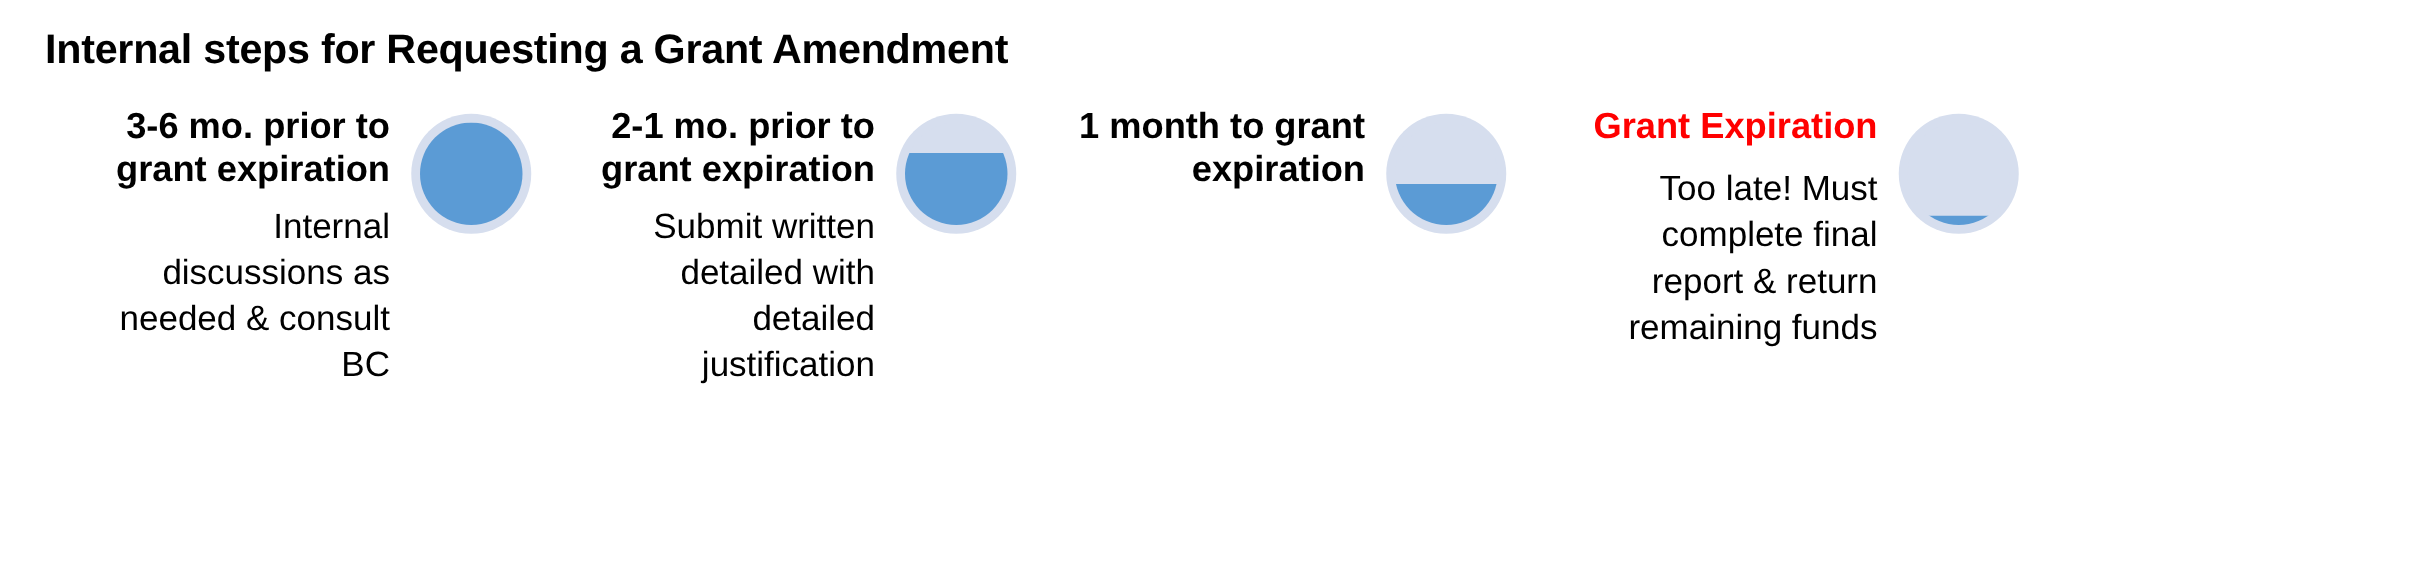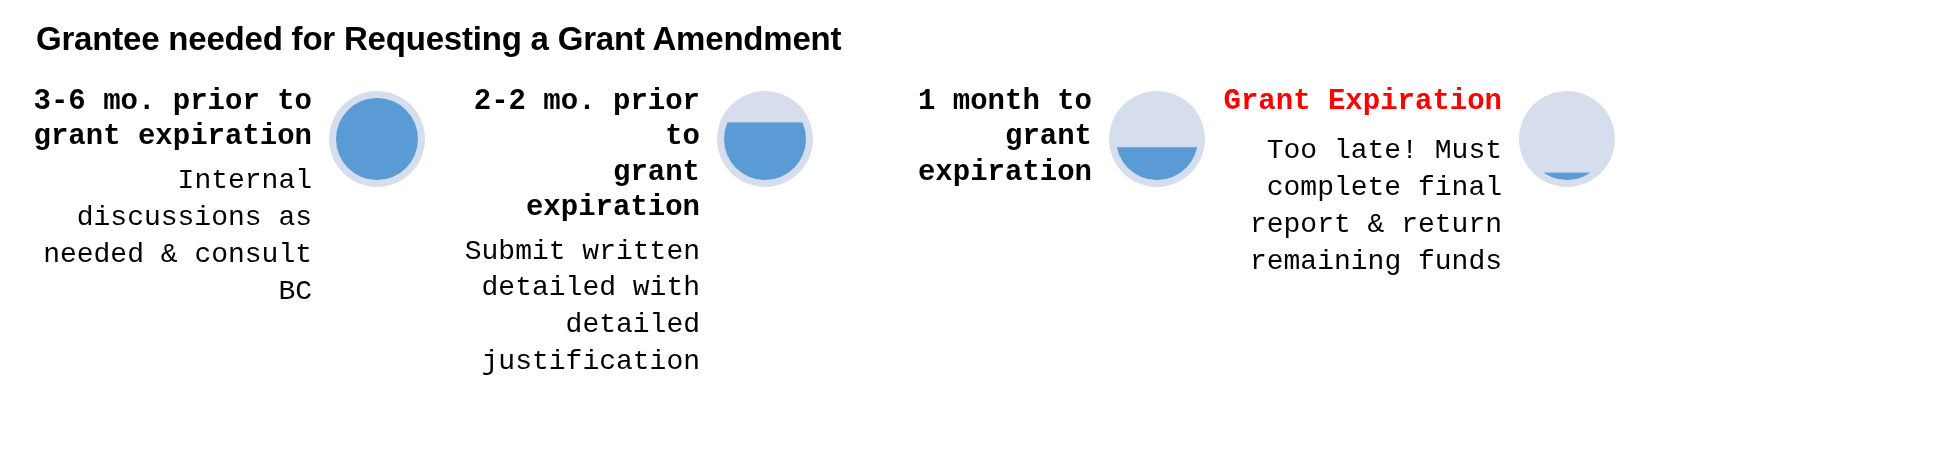--- a/index.html
+++ b/index.html
@@ -38,21 +38,20 @@
     display: flex;
     flex-direction: row;
     align-items: flex-start;
   }
   .step {
     position: relative;
     display: flex;
     flex-direction: row;
     align-items: flex-start;
     justify-content: flex-end;
-    font-family: Liberation Mono, monospace;
   }
   .step-1 { width: 400px; padding-left: 28px; }
   .step-2 { width: 388px; }
   .step-3 { width: 392px; justify-content: space-between; }
   .step-4 { width: 410px; }
 
   .step-text {
     flex: 1 1 auto;
     text-align: right;
     padding-right: 14px;
@@ -88,21 +87,21 @@
     display: block;
     width: 102px;
     height: 102px;
   }
 </style>
 </head>
 <body>
 
 <div class="slide">
 
-  <div class="title">Grantee needed for Requesting a Grant Amendment</div>
+  <div class="title">Internal steps for Requesting a Grant Amendment</div>
 
   <div class="steps">
 
     <div class="step step-1">
       <div class="step-text">
         <div class="step-heading">3-6 mo. prior to
 grant expiration</div>
         <div class="step-body">Internal
 discussions as
 needed &amp; consult
@@ -117,21 +116,21 @@
           </defs>
           <circle cx="51" cy="51" r="48" fill="#D6DEEE"></circle>
           <circle cx="51" cy="51" r="41" fill="#D6DEEE"></circle>
           <rect x="0" y="10" width="102" height="82" fill="#5B9BD5" clip-path="url(#clip1)"></rect>
         </svg>
       </div>
     </div>
 
     <div class="step step-2">
       <div class="step-text">
-        <div class="step-heading">2-2 mo. prior to
+        <div class="step-heading">2-1 mo. prior to
 grant expiration</div>
         <div class="step-body">Submit written
 detailed with
 detailed
 justification</div>
       </div>
       <div class="gauge-wrap">
         <svg class="gauge" viewBox="0 0 102 102">
           <defs>
             <clipPath id="clip2">

